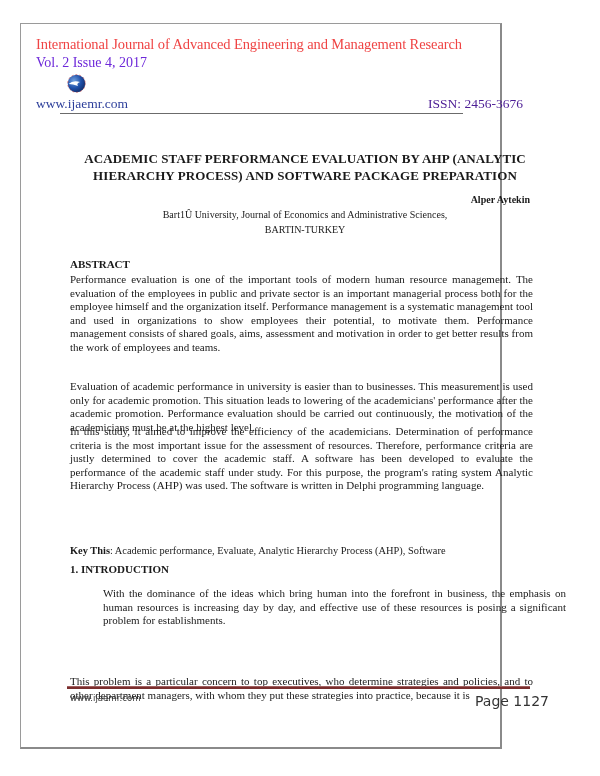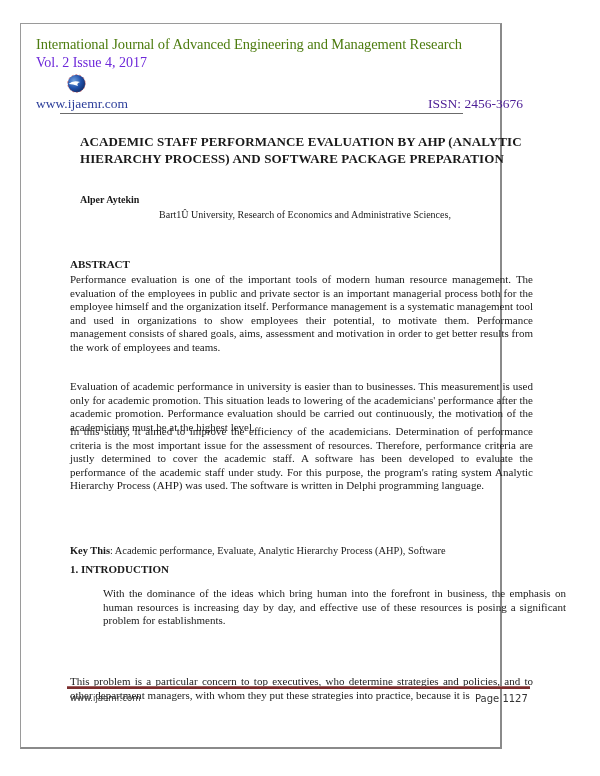--- a/index.html
+++ b/index.html
@@ -25,21 +25,21 @@
       border-right: 2px solid #8a8a8a;
       border-bottom: 2px solid #8a8a8a;
       box-sizing: border-box;
       background: #fff;
     }
     .abs { position: absolute; }
 
     .journal-title {
       left: 36px; top: 36px;
       font-size: 14.5px;
-      color: #4d7c0f;
+      color: #ef4444;
       letter-spacing: -0.1px;
       white-space: nowrap;
     }
     .journal-vol {
       left: 36px; top: 55px;
       font-size: 14px;
       color: #6d28d9;
       white-space: nowrap;
     }
     .logo {
@@ -59,31 +59,32 @@
       white-space: nowrap;
       font-family: Liberation Serif, serif;
     }
     .header-rule {
       left: 60px; top: 113px;
       width: 403px; height: 1px;
       background: #6b6b6b;
     }
 
     .paper-title {
-      left: 80px; top: 133px;
+      left: 80px; top: 150px;
       width: 450px;
+      text-align: center;
       font-weight: bold;
       font-size: 13px;
       line-height: 17px;
       letter-spacing: 0.1px;
     }
     .author {
       left: 80px; top: 194px;
       width: 450px;
-      text-align: left;
+      text-align: right;
       font-weight: bold;
       font-size: 10px;
     }
     .affil {
       left: 80px; top: 207px;
       width: 450px;
       text-align: center;
       font-size: 10px;
       line-height: 15px;
     }
@@ -118,21 +119,21 @@
     .footer-left {
       left: 70px; top: 693px;
       font-family: "DejaVu Sans", sans-serif;
       font-size: 8.6px;
       color: #333;
       white-space: nowrap;
     }
     .footer-right {
       left: 475px; top: 693px;
       font-family: "DejaVu Sans", sans-serif;
-      font-size: 10px;
+      font-size: 14px;
       color: #333;
       white-space: nowrap;
     }
   </style>
 </head>
 <body>
 
 <div class="page-frame"></div>
 
 <div class="abs journal-title">International Journal of Advanced Engineering and Management Research</div>
@@ -151,21 +152,22 @@
     <path d="M1.5 10 Q6 6 13 8 Q9 9.5 11 12 Q6 10 1.5 10 Z" fill="#ffffff"></path>
   </svg>
 </div>
 <div class="abs site-url">www.ijaemr.com</div>
 <div class="abs issn">ISSN: 2456-3676</div>
 <div class="abs header-rule"></div>
 
 <div class="abs paper-title">ACADEMIC STAFF PERFORMANCE EVALUATION BY AHP (ANALYTIC HIERARCHY PROCESS) AND SOFTWARE PACKAGE PREPARATION</div>
 <div class="abs author">Alper Aytekin</div>
 <div class="abs affil">
-  <div>Bart1Û University, Research of Economics and Administrative Sciences,</div>
+  <div>Bart1Û University, Journal of Economics and Administrative Sciences,</div>
+  <div>BARTIN-TURKEY</div>
 </div>
 
 <div class="abs section-head" style="left:70px; top:250px;margin-top:8px;">ABSTRACT</div>
 <div class="abs para" style="top:273px;">Performance evaluation is one of the important tools of modern human resource management. The evaluation of the employees in public and private sector is an important managerial process both for the employee himself and the organization itself. Performance management is a systematic management tool and used in organizations to show employees their potential, to motivate them. Performance management consists of shared goals, aims, assessment and motivation in order to get better results from the work of employees and teams.</div>
 <div class="abs para" style="top:359px;margin-top:21px;">Evaluation of academic performance in university is easier than to businesses. This measurement is used only for academic promotion. This situation leads to lowering of the academicians' performance after the academic promotion. Performance evaluation should be carried out continuously, the motivation of the academicians must be at the highest level.</div>
 <div class="abs para" style="top:425px;">In this study, it aimed to improve the efficiency of the academicians. Determination of performance criteria is the most important issue for the assessment of resources. Therefore, performance criteria are justly determined to cover the academic staff. A software has been developed to evaluate the performance of the academic staff under study. For this purpose, the program's rating system Analytic Hierarchy Process (AHP) was used. The software is written in Delphi programming language.</div>
 
 <div class="abs keywords">
   <b>Key This</b><span>: Academic performance, Evaluate, Analytic Hierarchy Process (AHP), Software</span>
 </div>

